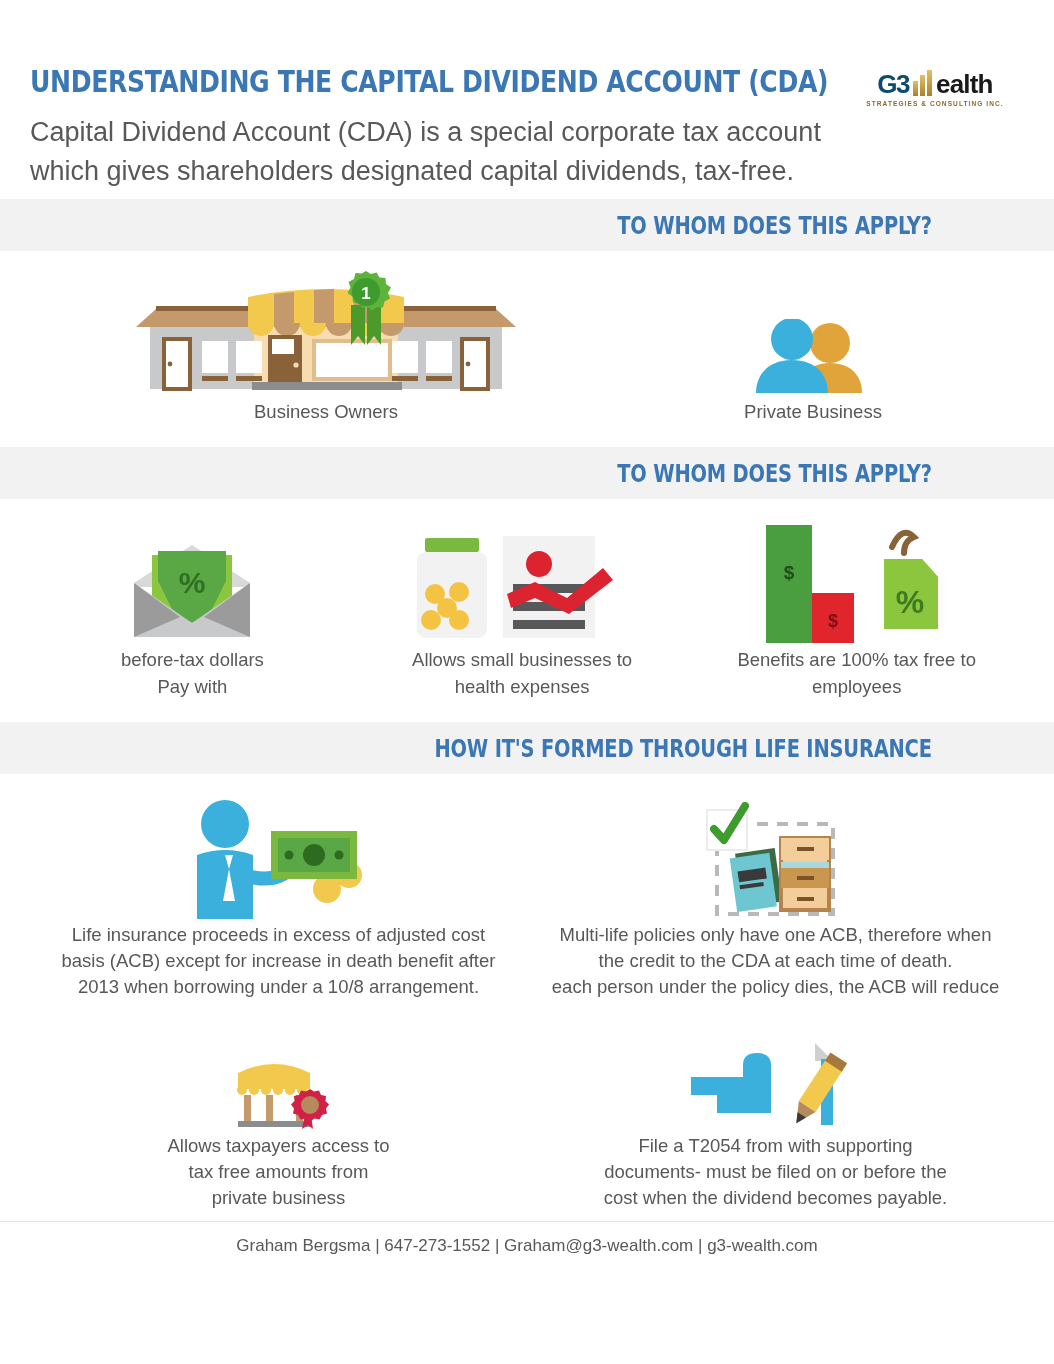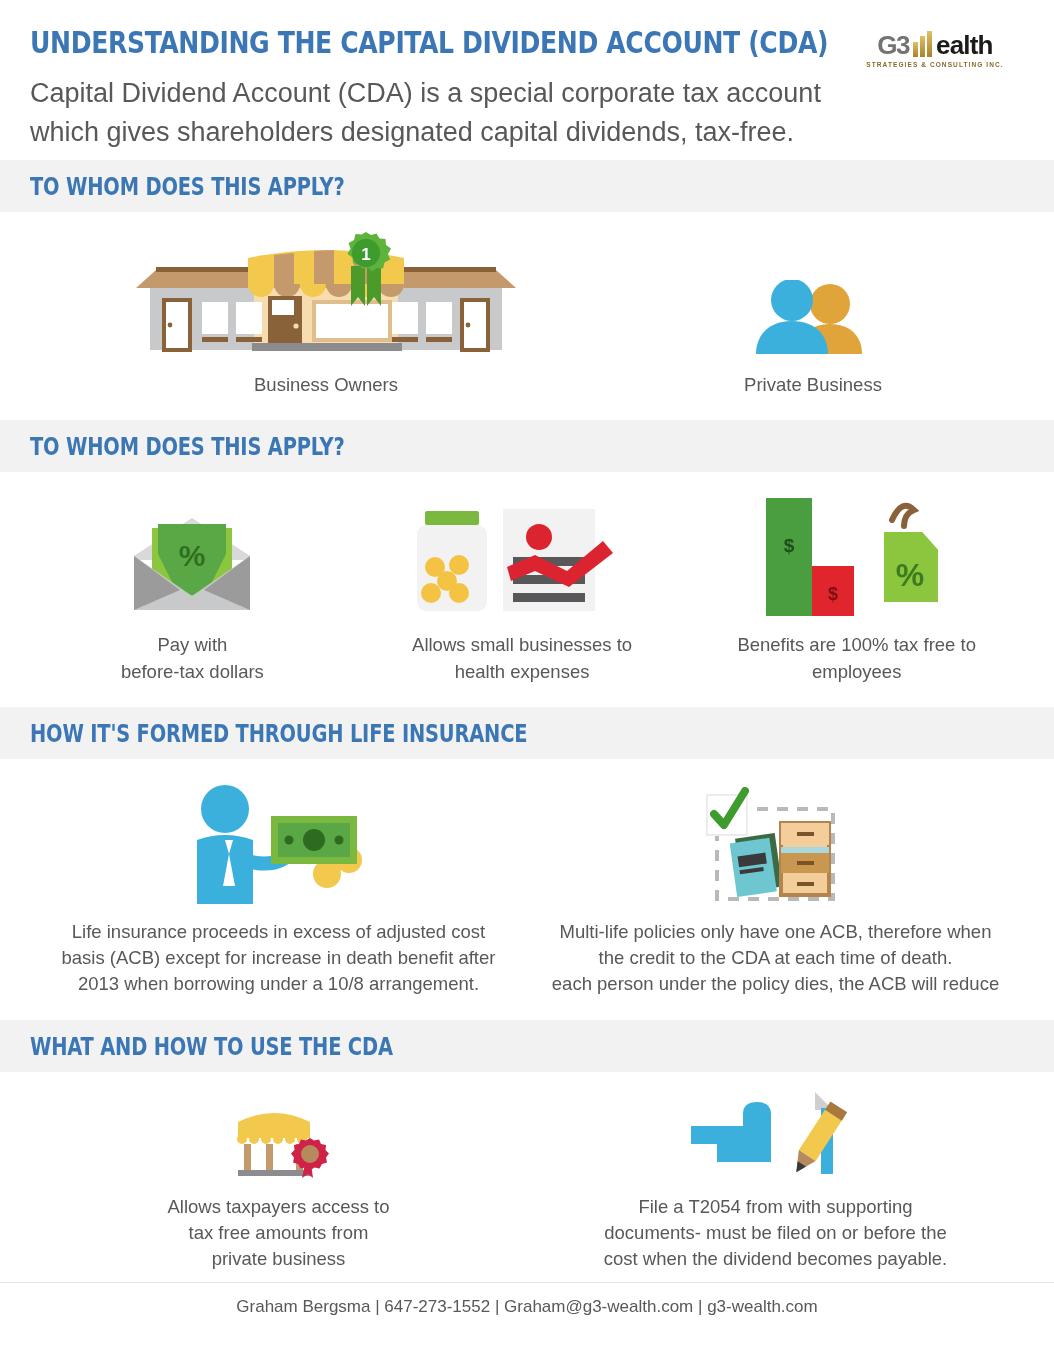--- a/index.html
+++ b/index.html
@@ -6,66 +6,67 @@
   html, body {
     width: 1054px; height: 1364px;
     background: #ffffff;
     font-family: "Liberation Sans", sans-serif;
     color: #58585b;
     overflow: hidden;
   }
   .page { position: relative; width: 1054px; height: 1364px; background:#fff; }
 
   
-  .header { position: relative; padding: 24px 42px 18px 30px; height: 160px; }
+  .header { position: relative; padding: 24px 42px 18px 30px; height: 160px; margin-top: 39px; }
   .title {
     font-family: "DejaVu Sans Condensed", "Liberation Sans Narrow", "Liberation Sans", sans-serif;
     font-weight: 700;
     font-size: 31px;
     letter-spacing: -0.4px;
     color: #3b76b5;
     text-transform: uppercase;
     transform: scaleX(0.90);
     transform-origin: left center;
     white-space: nowrap;
     margin-bottom: 14px;
   }
   .subtitle { font-size: 27px; line-height: 1.45; color: #58585b; max-width: 720px; }
   .subtitle div { white-space: nowrap; }
 
   .logo { position: absolute; right: 34px; top: 28px; text-align: center; width: 170px; }
   .logo-row { display: flex; align-items: flex-end; justify-content: center; gap: 1px; height: 30px; }
   .logo-g3 {
     font-family: "Liberation Sans", sans-serif;
-    font-weight: 700; font-size: 26px; color: #737373; letter-spacing: -1.5px; line-height: 1;
+    font-weight: 700; font-size: 26px; color: #0c4a6e; letter-spacing: -1.5px; line-height: 1;
   }
   .logo-bars { display: flex; align-items: flex-end; gap: 2px; height: 26px; margin: 0 3px 1px 3px; }
   .logo-bars i { display: block; width: 5px; background: linear-gradient(180deg,#e0c068,#a9812c); }
   .logo-bars i:nth-child(1){ height: 15px; }
   .logo-bars i:nth-child(2){ height: 21px; }
   .logo-bars i:nth-child(3){ height: 26px; }
   .logo-ealth { font-weight: 700; font-size: 26px; color: #1a1a1a; letter-spacing: -0.8px; line-height:1; }
   .logo-sub { font-size: 6.5px; letter-spacing: 1.1px; color: #8a6a2a; margin-top: 3px; font-weight: 600;}
 
   
   .band {
     background: #f2f2f2;
     padding: 13px 22px 11px 30px;
+    text-align: right;
   }
   .band h2 {
     font-family: "DejaVu Sans Condensed", "Liberation Sans Narrow", "Liberation Sans", sans-serif;
     font-weight: 700; font-size: 24px; color: #3b76b5;
     text-transform: uppercase; letter-spacing: -0.2px;
     transform: scaleX(0.90); transform-origin: left center; white-space: nowrap;
   }
 
   .section-body { padding: 18px 30px 22px 30px; }
   .cols { display: flex; justify-content: space-around; align-items: flex-start; }
   .col { text-align: center; }
-  .cap { font-size: 18.5px; line-height: 1.42; color: #58585b; margin-top: 12px; }
+  .cap { font-size: 18.5px; line-height: 1.42; color: #58585b; }
   .cap div { white-space: nowrap; }
 
   
   .art { display: flex; align-items: flex-end; justify-content: center; }
 
   
 
   
   .contact {
     text-align:center; font-size: 17px; color:#58585b;
@@ -199,22 +200,22 @@
             <polygon points="12,46 70,8 128,46 128,50 12,50" fill="#d9d9d9"></polygon>
             <polygon points="30,18 110,18 110,78 30,78" fill="#8cc63f"></polygon>
             <polygon points="36,14 104,14 104,44 88,76 70,86 52,76 36,44" fill="#5aa845"></polygon>
             <text x="70" y="56" text-anchor="middle" font-family="Liberation Sans, sans-serif" font-size="30" font-weight="700" fill="#2f6f22">%</text>
             <polygon points="12,46 70,86 128,46 128,100 12,100" fill="#c8c9cb"></polygon>
             <polygon points="12,46 58,80 12,100" fill="#9b9b9b"></polygon>
             <polygon points="128,46 82,80 128,100" fill="#9b9b9b"></polygon>
           </svg>
         </div>
         <div class="cap">
+          <div>before-tax dollars</div>
           <div>Pay with</div>
-          <div>before-tax dollars</div>
         </div>
       </div>
 
       <div class="col" style="width:340px;">
         <div class="art" style="height:130px;">
           <svg width="230" height="115" viewBox="0 0 230 115">
 
             <rect x="18" y="6" width="54" height="14" rx="2" fill="#7ab83f"></rect>
             <rect x="10" y="20" width="70" height="86" rx="9" fill="#f2f2f2"></rect>
             <g fill="#f5c343">
@@ -312,23 +313,20 @@
         </div>
         <div class="cap">
           <div>Multi-life policies only have one ACB, therefore when</div>
           <div>the credit to the CDA at each time of death.</div>
           <div>each person under the policy dies, the ACB will reduce</div>
         </div>
       </div>
     </div>
   </div>
 
-  <div class="band">
-    <h2>WHAT AND HOW TO USE THE CDA</h2>
-  </div>
   <div class="section-body" style="padding-bottom:10px;">
     <div class="cols">
 
       <div class="col" style="width:520px;">
         <div class="art" style="height:92px;">
           <svg width="130" height="88" viewBox="0 0 130 88">
             <path d="M24 28 q36 -18 72 0 l0 4 l-72 0 z" fill="#f2c94c"></path>
             <rect x="24" y="30" width="72" height="14" fill="#f2c94c"></rect>
             <g fill="#f2c94c">
               <circle cx="28" cy="45" r="5"></circle>

